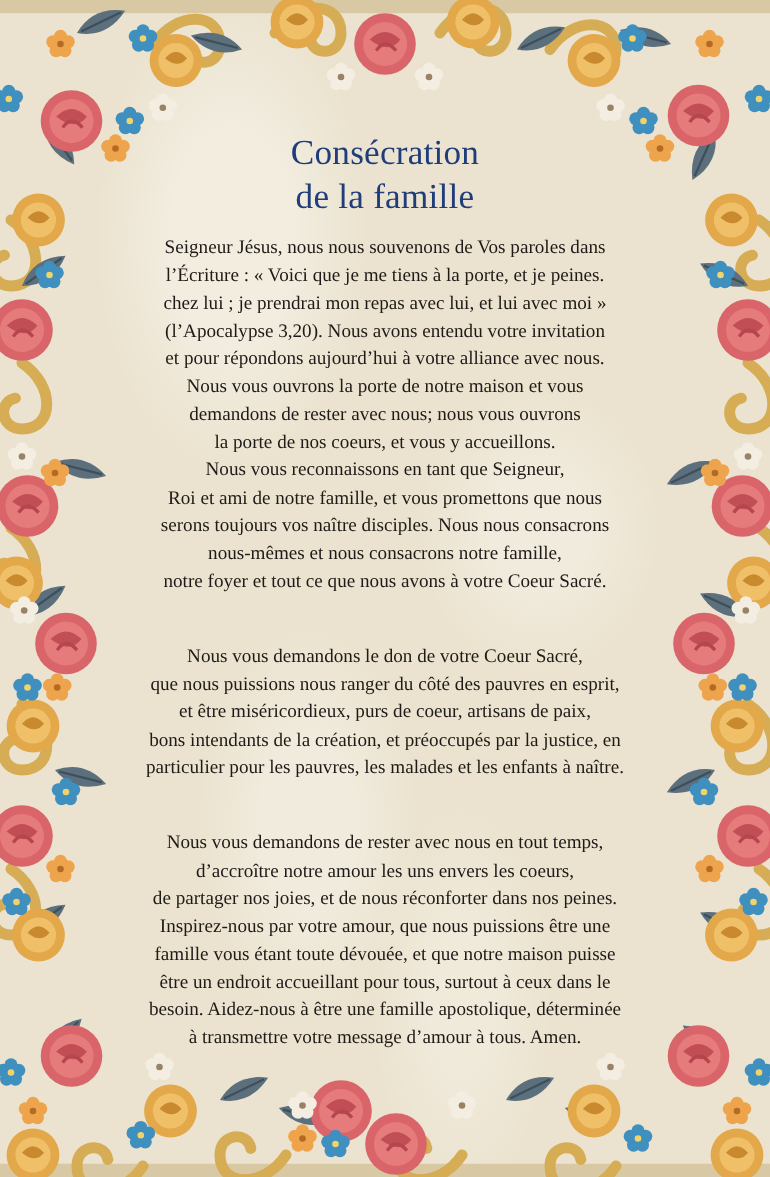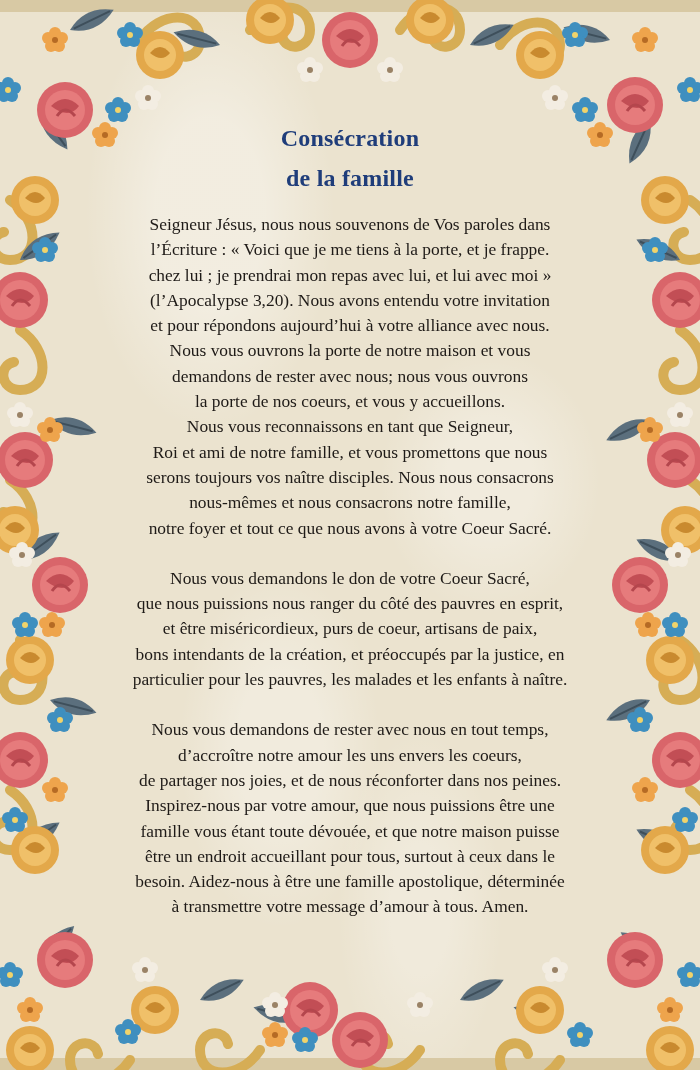--- a/index.html
+++ b/index.html
@@ -16,28 +16,28 @@
       radial-gradient(ellipse at 40% 70%, rgba(255,255,255,0.3) 0 7%, transparent 17%),
       radial-gradient(ellipse at 60% 85%, rgba(255,255,255,0.25) 0 5%, transparent 14%),
       #ebe3cf;
   }
   .border-layer { position: absolute; inset: 0; pointer-events: none; }
   .content {
     position: absolute; left: 110px; right: 110px; top: 118px;
     text-align: center; color: #1e1a17;
   }
   .title {
-    margin: 0; color: #1f3d7a; font-weight: bold;
-    font-size: 24px; line-height: 40px; letter-spacing: 0.2px;
+    margin: 0; color: #1f3d7a; font-weight: normal;
+    font-size: 32px; line-height: 40px; letter-spacing: 0.2px;
   }
   .body-text {
     margin-top: 14px; font-size: 17.4px; line-height: 25.3px;
   }
   .para .line { display: block; white-space: nowrap; }
-  .para + .para { margin-top: 25px; }
+  .para + .para { margin-top: 43px; }
 </style>
 </head>
 <body>
 
 <div class="card">
 
   <svg class="border-layer" width="700" height="1070" viewBox="0 0 700 1070" xmlns="http://www.w3.org/2000/svg">
     <defs>
       <g id="rose-red">
         <circle r="28" fill="#d9656a"></circle>
@@ -207,21 +207,21 @@
 
   <div class="content">
     <h1 class="title">
       <span style="display:block">Consécration</span>
       <span style="display:block">de la famille</span>
     </h1>
 
     <div class="body-text">
       <div class="para">
         <span class="line">Seigneur Jésus, nous nous souvenons de Vos paroles dans</span>
-        <span class="line">l’Écriture : « Voici que je me tiens à la porte, et je frappe.</span>
+        <span class="line">l’Écriture : « Voici que je me tiens à la porte, et je peines.</span>
         <span class="line">chez lui ; je prendrai mon repas avec lui, et lui avec moi »</span>
         <span class="line">(l’Apocalypse 3,20). Nous avons entendu votre invitation</span>
         <span class="line">et pour répondons aujourd’hui à votre alliance avec nous.</span>
         <span class="line">Nous vous ouvrons la porte de notre maison et vous</span>
         <span class="line">demandons de rester avec nous; nous vous ouvrons</span>
         <span class="line">la porte de nos coeurs, et vous y accueillons.</span>
         <span class="line">Nous vous reconnaissons en tant que Seigneur,</span>
         <span class="line">Roi et ami de notre famille, et vous promettons que nous</span>
         <span class="line">serons toujours vos naître disciples. Nous nous consacrons</span>
         <span class="line">nous-mêmes et nous consacrons notre famille,</span>

